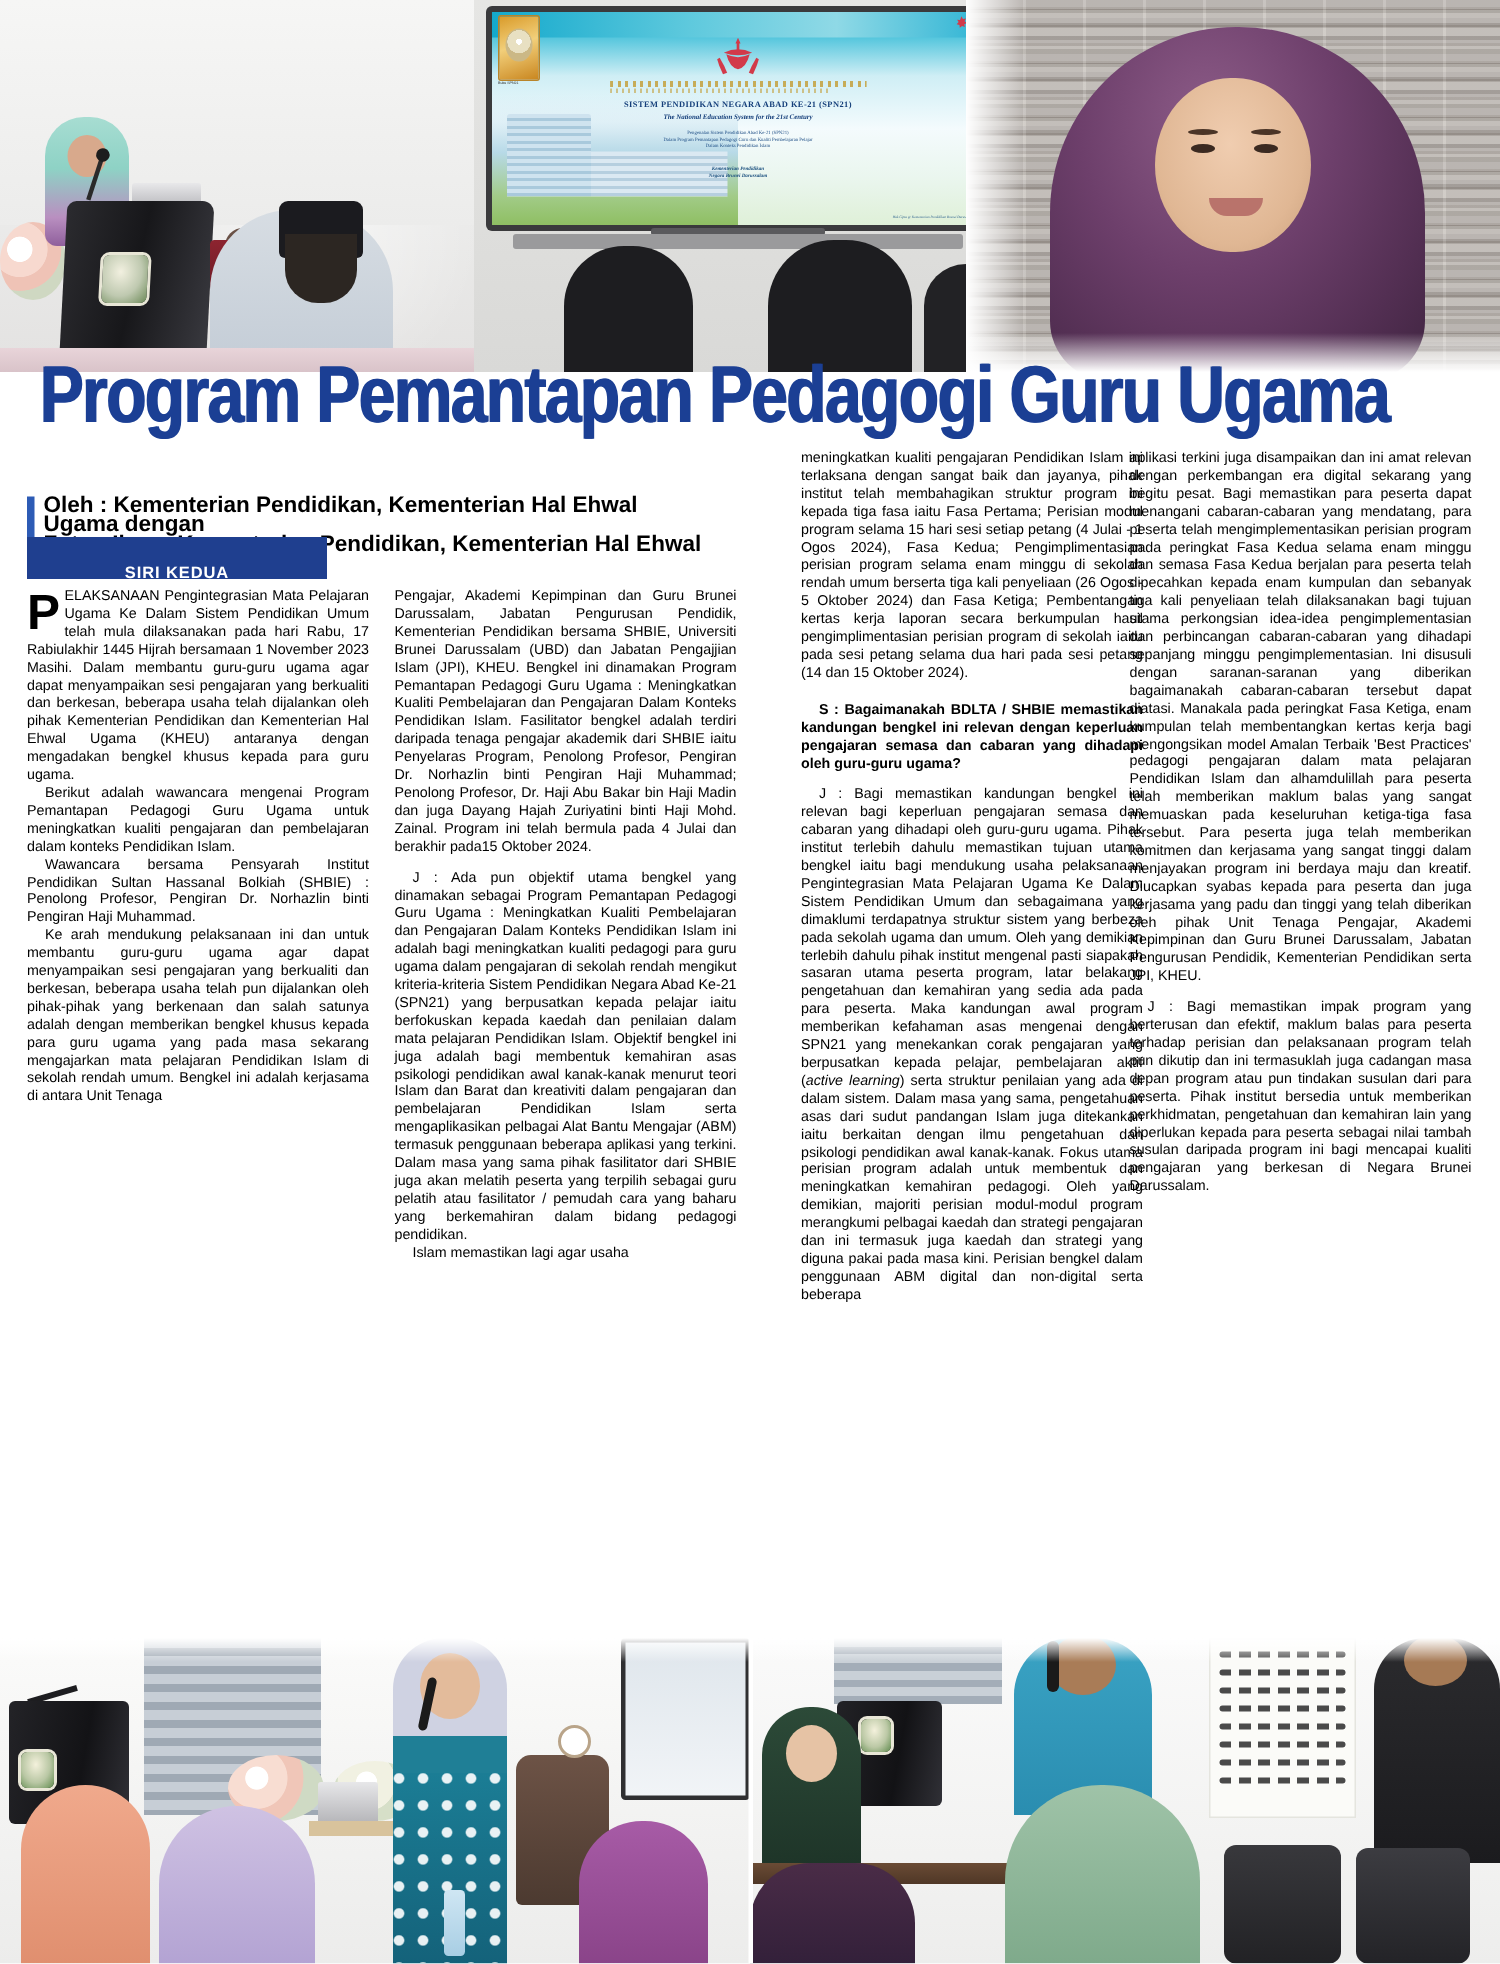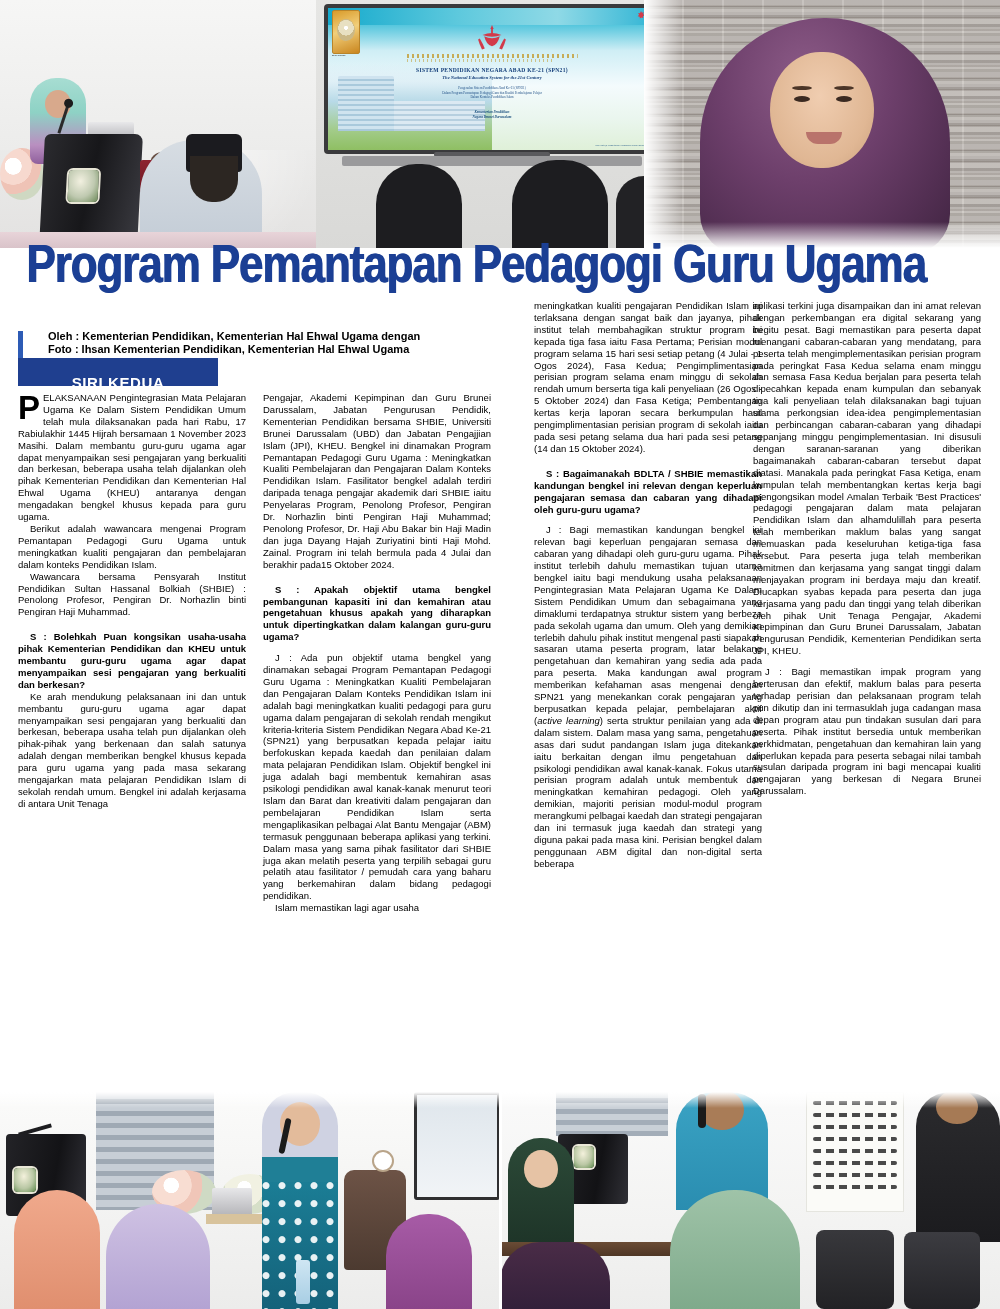--- a/index.html
+++ b/index.html
@@ -106,26 +106,26 @@
      font-family:"Liberation Sans", sans-serif;font-weight:bold;font-size:44px;line-height:56px;
      color:#1b3f94;letter-spacing:-1.1px;
      transform:scaleY(1.22);transform-origin:left top;
      white-space:nowrap;
      text-shadow:1px 0 0 #1b3f94;
   }
 
   
   .byline{position:absolute;left:18px;top:330px;width:460px;}
   .byline .bar{position:absolute;left:0;top:1px;width:5px;height:40px;background:#2d5bb5;}
-  .byline p{margin:0;padding-left:30px;font-size:11px;line-height:13.2px;font-weight:bold;color:#000;}
+  .byline p{margin:0;padding-left:11px;font-size:15px;line-height:13.2px;font-weight:bold;color:#000;}
 
   
   .siri{position:absolute;left:18px;top:358px;width:200px;height:28px;background:#1f3f8f;
      display:flex;align-items:center;justify-content:center;}
-  .siri span{color:#fff;font-weight:bold;font-size:15px;letter-spacing:.6px;margin-top:20px;}
+  .siri span{color:#fff;font-weight:bold;font-size:11px;letter-spacing:.6px;margin-top:20px;}
 
   
   .cols{position:absolute;left:18px;top:392px;width:964px;height:700px;}
   .col{position:absolute;top:0;width:228px;}
   .col.c1{left:0;}  .col.c2{left:245px;}
   .col.c3{left:516px;top:-92px;} .col.c4{left:735px;top:-92px;}
   .col p{margin:0 0 0 0;font-size:9.5px;line-height:11.9px;text-align:justify;text-justify:inter-word;color:#000;}
   .col p.indent{text-indent:12px;}
   .col p.q{font-weight:bold;text-indent:12px;margin-top:13px;}
   .col p.a{text-indent:12px;margin-top:9px;}
@@ -278,27 +278,25 @@
 <div class="siri">
   <span>SIRI KEDUA</span>
 </div>
 
 <div class="cols">
 
   <div class="col c1">
     <p class="first"><span class="dropcap">P</span><span>ELAKSANAAN Pengintegrasian Mata Pelajaran Ugama Ke Dalam Sistem Pendidikan Umum telah mula dilaksanakan pada hari Rabu, 17 Rabiulakhir 1445 Hijrah bersamaan 1 November 2023 Masihi. Dalam membantu guru-guru ugama agar dapat menyampaikan sesi pengajaran yang berkualiti dan berkesan, beberapa usaha telah dijalankan oleh pihak Kementerian Pendidikan dan Kementerian Hal Ehwal Ugama (KHEU) antaranya dengan mengadakan bengkel khusus kepada para guru ugama.</span></p>
     <p class="indent">Berikut adalah wawancara mengenai Program Pemantapan Pedagogi Guru Ugama untuk meningkatkan kualiti pengajaran dan pembelajaran dalam konteks Pendidikan Islam.</p>
     <p class="indent" style="font-weight:normal">Wawancara bersama Pensyarah Institut Pendidikan Sultan Hassanal Bolkiah (SHBIE) : Penolong Profesor, Pengiran Dr. Norhazlin binti Pengiran Haji Muhammad.</p>
-    <p class="q">S : Bolehkah Puan kongsikan usaha-usaha pihak Kementerian Pendidikan dan KHEU untuk membantu guru-guru ugama agar dapat menyampaikan sesi pengajaran yang berkualiti dan berkesan?</p>
     <p class="indent">Ke arah mendukung pelaksanaan ini dan untuk membantu guru-guru ugama agar dapat menyampaikan sesi pengajaran yang berkualiti dan berkesan, beberapa usaha telah pun dijalankan oleh pihak-pihak yang berkenaan dan salah satunya adalah dengan memberikan bengkel khusus kepada para guru ugama yang pada masa sekarang mengajarkan mata pelajaran Pendidikan Islam di sekolah rendah umum. Bengkel ini adalah kerjasama di antara Unit Tenaga</p>
   </div>
 
   <div class="col c2">
     <p class="first">Pengajar, Akademi Kepimpinan dan Guru Brunei Darussalam, Jabatan Pengurusan Pendidik, Kementerian Pendidikan bersama SHBIE, Universiti Brunei Darussalam (UBD) dan Jabatan Pengajjian Islam (JPI), KHEU. Bengkel ini dinamakan Program Pemantapan Pedagogi Guru Ugama : Meningkatkan Kualiti Pembelajaran dan Pengajaran Dalam Konteks Pendidikan Islam. Fasilitator bengkel adalah terdiri daripada tenaga pengajar akademik dari SHBIE iaitu Penyelaras Program, Penolong Profesor, Pengiran Dr. Norhazlin binti Pengiran Haji Muhammad; Penolong Profesor, Dr. Haji Abu Bakar bin Haji Madin dan juga Dayang Hajah Zuriyatini binti Haji Mohd. Zainal. Program ini telah bermula pada 4 Julai dan berakhir pada15 Oktober 2024.</p>
-    <p class="q">S : Apakah objektif utama bengkel pembangunan kapasiti ini dan kemahiran atau pengetahuan khusus apakah yang diharapkan untuk dipertingkatkan dalam kalangan guru-guru ugama?</p>
     <p class="a">J : Ada pun objektif utama bengkel yang dinamakan sebagai Program Pemantapan Pedagogi Guru Ugama : Meningkatkan Kualiti Pembelajaran dan Pengajaran Dalam Konteks Pendidikan Islam ini adalah bagi meningkatkan kualiti pedagogi para guru ugama dalam pengajaran di sekolah rendah mengikut kriteria-kriteria Sistem Pendidikan Negara Abad Ke-21 (SPN21) yang berpusatkan kepada pelajar iaitu berfokuskan kepada kaedah dan penilaian dalam mata pelajaran Pendidikan Islam. Objektif bengkel ini juga adalah bagi membentuk kemahiran asas psikologi pendidikan awal kanak-kanak menurut teori Islam dan Barat dan kreativiti dalam pengajaran dan pembelajaran Pendidikan Islam serta mengaplikasikan pelbagai Alat Bantu Mengajar (ABM) termasuk penggunaan beberapa aplikasi yang terkini. Dalam masa yang sama pihak fasilitator dari SHBIE juga akan melatih peserta yang terpilih sebagai guru pelatih atau fasilitator / pemudah cara yang baharu yang berkemahiran dalam bidang pedagogi pendidikan.</p>
     <p class="indent">Islam memastikan lagi agar usaha</p>
   </div>
 
   <div class="col c3">
     <p class="first">meningkatkan kualiti pengajaran Pendidikan Islam ini terlaksana dengan sangat baik dan jayanya, pihak institut telah membahagikan struktur program ini kepada tiga fasa iaitu Fasa Pertama; Perisian modul program selama 15 hari sesi setiap petang (4 Julai - 1 Ogos 2024), Fasa Kedua; Pengimplimentasian perisian program selama enam minggu di sekolah rendah umum berserta tiga kali penyeliaan (26 Ogos - 5 Oktober 2024) dan Fasa Ketiga; Pembentangan kertas kerja laporan secara berkumpulan hasil pengimplimentasian perisian program di sekolah iaitu pada sesi petang selama dua hari pada sesi petang (14 dan 15 Oktober 2024).</p>
     <p class="q">S : Bagaimanakah BDLTA / SHBIE memastikan kandungan bengkel ini relevan dengan keperluan pengajaran semasa dan cabaran yang dihadapi oleh guru-guru ugama?</p>
     <p class="a"><span>J : Bagi memastikan kandungan bengkel ini relevan bagi keperluan pengajaran semasa dan cabaran yang dihadapi oleh guru-guru ugama. Pihak institut terlebih dahulu memastikan tujuan utama bengkel iaitu bagi mendukung usaha pelaksanaan Pengintegrasian Mata Pelajaran Ugama Ke Dalam Sistem Pendidikan Umum dan sebagaimana yang dimaklumi terdapatnya struktur sistem yang berbeza pada sekolah ugama dan umum. Oleh yang demikian terlebih dahulu pihak institut mengenal pasti siapakah sasaran utama peserta program, latar belakang pengetahuan dan kemahiran yang sedia ada pada para peserta. Maka kandungan awal program memberikan kefahaman asas mengenai dengan SPN21 yang menekankan corak pengajaran yang berpusatkan kepada pelajar, pembelajaran aktif (</span><em>active learning</em><span>) serta struktur penilaian yang ada di dalam sistem. Dalam masa yang sama, pengetahuan asas dari sudut pandangan Islam juga ditekankan iaitu berkaitan dengan ilmu pengetahuan dan psikologi pendidikan awal kanak-kanak. Fokus utama perisian program adalah untuk membentuk dan meningkatkan kemahiran pedagogi. Oleh yang demikian, majoriti perisian modul-modul program merangkumi pelbagai kaedah dan strategi pengajaran dan ini termasuk juga kaedah dan strategi yang diguna pakai pada masa kini. Perisian bengkel dalam penggunaan ABM digital dan non-digital serta beberapa</span></p>
   </div>
 

